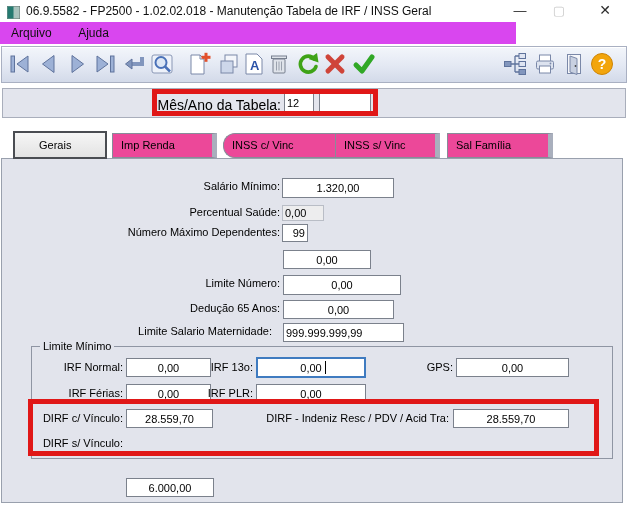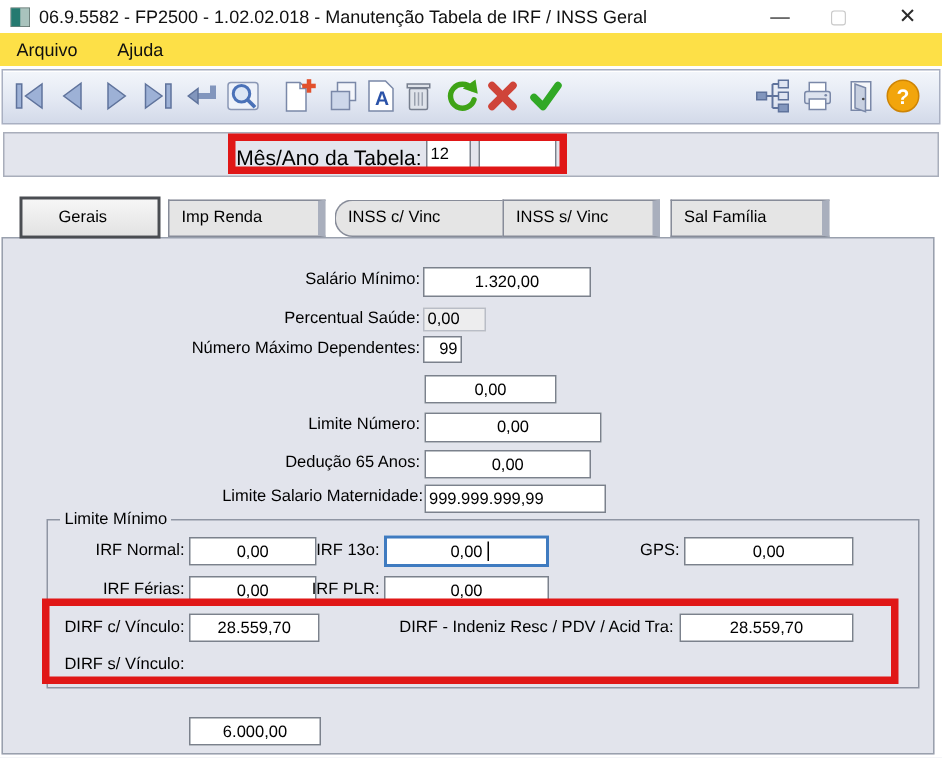--- a/index.html
+++ b/index.html
@@ -11,21 +11,21 @@
   
   .titlebar { position:absolute; top:0; left:0; width:628px; height:22px; background:#fff; }
   .app-icon { position:absolute; left:7px; top:5px; width:13px; height:13px; }
   .title-text { position:absolute; left:26px; top:4px; font-size:12px; color:#101010; white-space:nowrap; }
   .win-btn { position:absolute; top:0; width:32px; height:22px; text-align:center;
              line-height:21px; font-size:13px; color:#2b2b2b; cursor:default; }
   .win-btn.min { left:504px; }
   .win-btn.max { left:543px; color:#c9c9c9; }
   .win-btn.close { left:589px; font-size:14px; }
   
-  .menubar { position:absolute; top:22px; left:0; width:628px; height:22px; background:#fde047; }
+  .menubar { position:absolute; top:22px; left:0; width:516px; height:22px; background:#d946ef; }
   .menu-item { display:inline-block; padding:4px 11px 0 11px; font-size:12px; color:#101010; }
   
   .toolbar { position:absolute; top:46px; left:1px; width:626px; height:37px;
              background:linear-gradient(#f3f6fb, #e3e8f3 55%, #d3dae9);
              border:1px solid #a9b0c2; box-shadow:inset 0 1px 0 #ffffff; }
   .tb-icon { position:absolute; top:4px; width:26px; height:26px; }
   
   .period-band { position:absolute; top:88px; left:2px; width:624px; height:30px;
                  background:#e3e5ed; border:1px solid #a9aebb; }
   .period-label { position:absolute; left:0; top:8px; width:278px; text-align:right;
@@ -34,21 +34,21 @@
            font-family:"Liberation Sans", sans-serif; color:#000; padding:0 2px; }
   .field.center { text-align:center; }
   .field.disabled { background:#ededee; border:1px solid #b9bdc6; }
   .field.focused { border:2px solid #3f7bc0; }
   
   .tabs { position:absolute; top:130px; left:0; width:628px; height:29px; }
   .tab { position:absolute; font-size:11px; color:#000; }
   .tab.active { left:13px; top:1px; width:94px; height:28px; z-index:6;
                 background:linear-gradient(#f6f6f6,#e3e3e3); border:2px solid #4a4d52;
                 line-height:25px; padding-left:24px; }
-  .tab.inactive { top:3px; height:25px; background:#e5e5e5; border:1px solid #878c99;
+  .tab.inactive { top:3px; height:25px; background:#ec4899; border:1px solid #878c99;
                   border-right:5px solid #a9afbd; line-height:23px; padding-left:8px; }
   .tab.t1 { left:112px; width:105px; }
   .tab.t2 { left:223px; width:126px;border-radius:12px; }
   .tab.t3 { left:335px; width:105px; }
   .tab.t4 { left:447px; width:106px; }
   
   .panel { position:absolute; top:158px; left:1px; width:622px; height:345px;
            background:#e2e4ec; border:1px solid #99a0ad; z-index:1; }
   .flabel { position:absolute; font-size:11px; color:#000; text-align:right; white-space:nowrap; }
   .groupbox { position:absolute; left:29px; top:187px; width:582px; height:113px;
@@ -225,21 +225,21 @@
     <input class="field" style="left: 280px; top: 65px; width: 26px; height: 18px; text-align: right;" readonly="" value="99">
 
     <input class="field center" style="left: 281px; top: 91px; width: 88px; height: 19px;" readonly="" value="0,00">
 
     <span class="flabel" style="left:10px; top:118px; width:268px;">Limite Número:</span>
     <input class="field center" style="left: 281px; top: 116px; width: 118px; height: 20px;" readonly="" value="0,00">
 
     <span class="flabel" style="left:10px; top:143px; width:268px;">Dedução 65 Anos:</span>
     <input class="field center" style="left: 281px; top: 141px; width: 111px; height: 19px;" readonly="" value="0,00">
 
-    <span class="flabel" style="left:12px; top:166px; width:268px;">Limite Salario Maternidade:</span>
+    <span class="flabel" style="left:2px; top:166px; width:268px;">Limite Salario Maternidade:</span>
     <input class="field" style="left: 281px; top: 164px; width: 121px; height: 19px;" readonly="" value="999.999.999,99">
 
     <div class="groupbox">
       <span class="groupbox-legend">Limite Mínimo</span>
     </div>
 
     <span class="flabel" style="left:30px; top:202px; width:91px;">IRF Normal:</span>
     <input class="field center" style="left: 124px; top: 199px; width: 85px; height: 19px;" readonly="" value="0,00">
 
     <span class="flabel" style="left:180px; top:202px; width:71px;">IRF 13o:</span>

